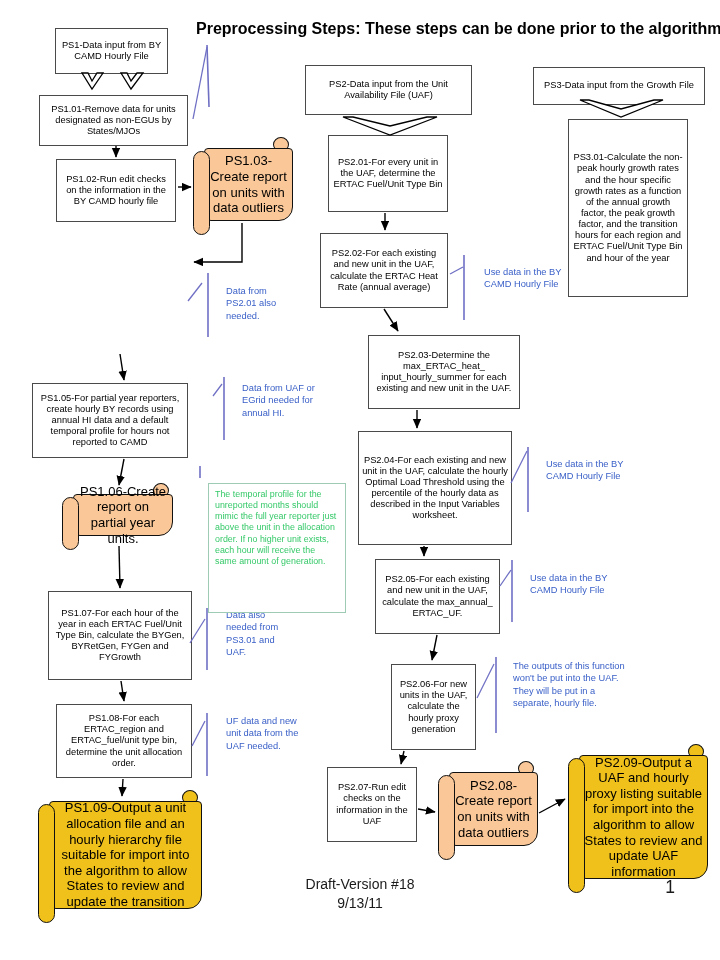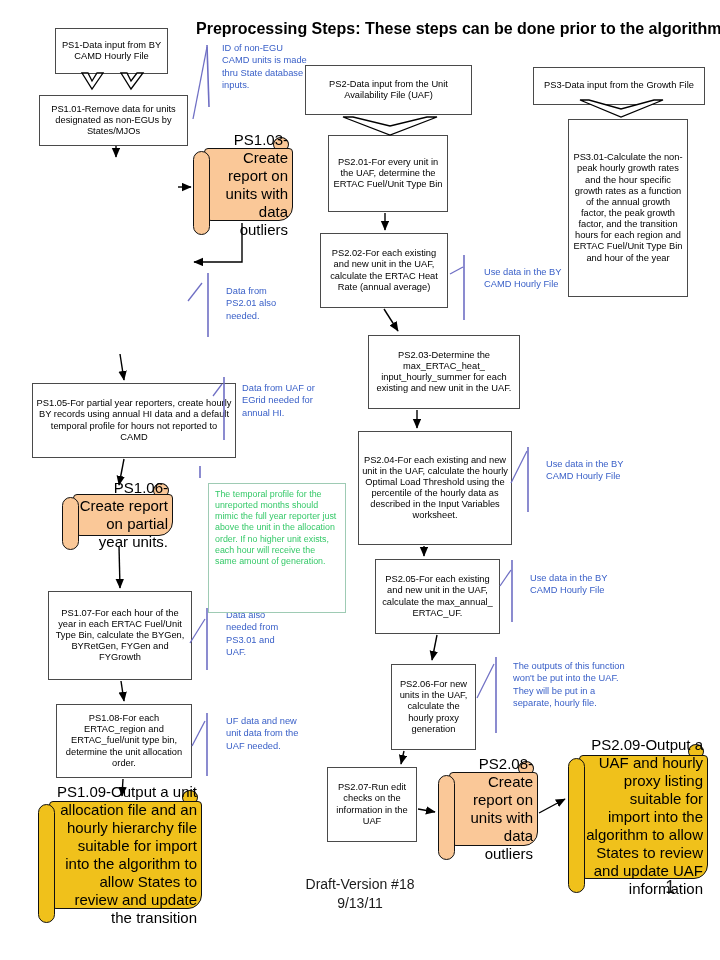--- a/index.html
+++ b/index.html
@@ -9,22 +9,22 @@
   .title{position:absolute;left:196px;top:20px;width:524px;text-align:center;
          font-size:16px;font-weight:bold;color:#000;white-space:nowrap;}
 
   .box{position:absolute;box-sizing:border-box;background:#fff;border:1.4px solid #4a4a4a;
        display:flex;align-items:center;justify-content:center;text-align:center;
        padding:18px 3px;font-size:9.3px;line-height:1.2;color:#000;}
 
   .scroll{position:absolute;}
   .scroll .body{position:absolute;box-sizing:border-box;left:11px;top:11px;right:0;bottom:14px;
         border:1.4px solid #111;border-radius:4px 4px 14px 7px;
-        display:flex;align-items:center;justify-content:center;text-align:right;
-        padding:2px 4px;font-size:15px;line-height:1.2;color:#000;z-index:2;}
+        display:flex;align-items:center;justify-content:center;text-align:center;
+        padding:2px 4px;font-size:13px;line-height:1.2;color:#000;z-index:2;}
   .scroll .roll{position:absolute;box-sizing:border-box;left:0;top:14px;bottom:0;width:17px;
         border:1.4px solid #111;border-radius:9px;z-index:3;}
   .scroll .curl{position:absolute;box-sizing:border-box;right:4px;top:0;width:16px;height:15px;
         border:1.4px solid #111;border-radius:50%;z-index:1;}
   .peach .body,.peach .roll,.peach .curl{background:#FAC898;}
   .gold  .body,.gold  .roll,.gold  .curl{background:#F0C11B;}
 
   .note-blue{position:absolute;color:#3A60C8;font-size:9.3px;line-height:1.32;}
   .note-green{position:absolute;box-sizing:border-box;border:1.4px solid #9ECBB4;background:#fff;
         color:#36C969;font-size:8.9px;line-height:1.25;padding:5px 6px;margin-top:20px;}
@@ -92,30 +92,33 @@
   </svg>
 
   <div class="title">Preprocessing Steps:  These steps can be done prior to the algorithm calculation loop beginning.</div>
 
   <div class="box" style="left:55px;top:28px;width:113px;height:46px">
       <span>PS1-Data input from BY CAMD Hourly  File</span>
     </div>
   <div class="box" style="left:39px;top:95px;width:149px;height:51px">
       <span>PS1.01-Remove data for units designated as non-EGUs by States/MJOs</span>
     </div>
+  <div class="box" style="left:56px;top:159px;width:120px;height:63px">
+      <span>PS1.02-Run edit checks on the information in the BY CAMD hourly file</span>
+    </div>
 
   <div class="scroll peach" style="left:193px;top:137px;width:100px;height:98px">
     <div class="curl"></div>
     <div class="body">
         <span>PS1.03-Create report on units with data outliers</span>
       </div>
     <div class="roll"></div>
   </div>
 
-  <div class="box" style="left:32px;top:383px;width:204px;height:75px">
+  <div class="box" style="left:32px;top:383px;width:156px;height:75px">
       <span>PS1.05-For partial year reporters, create hourly BY records using annual HI data and a default temporal profile for hours not reported to CAMD</span>
     </div>
 
   <div class="scroll peach" style="left:62px;top:483px;width:111px;height:67px">
     <div class="curl"></div>
     <div class="body">
         <span>PS1.06-Create report on partial year units.</span>
       </div>
     <div class="roll"></div>
   </div>
@@ -176,21 +179,20 @@
     <div class="roll"></div>
   </div>
 
   <div class="box" style="left:533px;top:67px;width:172px;height:32px">
       <span>PS3-Data input from the Growth File</span>
     </div>
   <div class="box" style="left:568px;top:119px;width:120px;height:178px">
       <span>PS3.01-Calculate the non-peak hourly growth rates and the hour specific growth rates as a function of the annual growth factor, the peak growth factor, and the transition hours for each region and ERTAC Fuel/Unit Type Bin and hour of the year</span>
     </div>
 
-  <div class="note-blue" style="left:222px;top:42px;width:88px">ID of non-EGU CAMD units is made thru State database inputs.</div>
   <div class="note-blue" style="left:226px;top:285px;width:72px">Data from PS2.01 also needed.</div>
   <div class="note-blue" style="left:484px;top:266px;width:82px">Use data in the BY CAMD Hourly File</div>
   <div class="note-blue" style="left:242px;top:382px;width:80px">Data from UAF or EGrid needed for annual HI.</div>
   <div class="note-blue" style="left:546px;top:458px;width:80px">Use data in the BY CAMD Hourly File</div>
   <div class="note-blue" style="left:530px;top:572px;width:84px">Use data in the BY CAMD Hourly File</div>
   <div class="note-blue" style="left:226px;top:609px;width:68px">Data also needed from PS3.01 and UAF.</div>
   <div class="note-blue" style="left:513px;top:660px;width:118px">The outputs of this function won't be put into the UAF.  They will be put in a separate, hourly file.</div>
   <div class="note-blue" style="left:226px;top:715px;width:74px">UF data and new unit data from the UAF needed.</div>
 
   <div class="note-green" style="left:208px;top:463px;width:138px;height:130px">The temporal profile for the unreported months should mimic the full year reporter just above the unit in the allocation order.  If no higher unit exists, each hour will receive the same amount of generation.</div>

